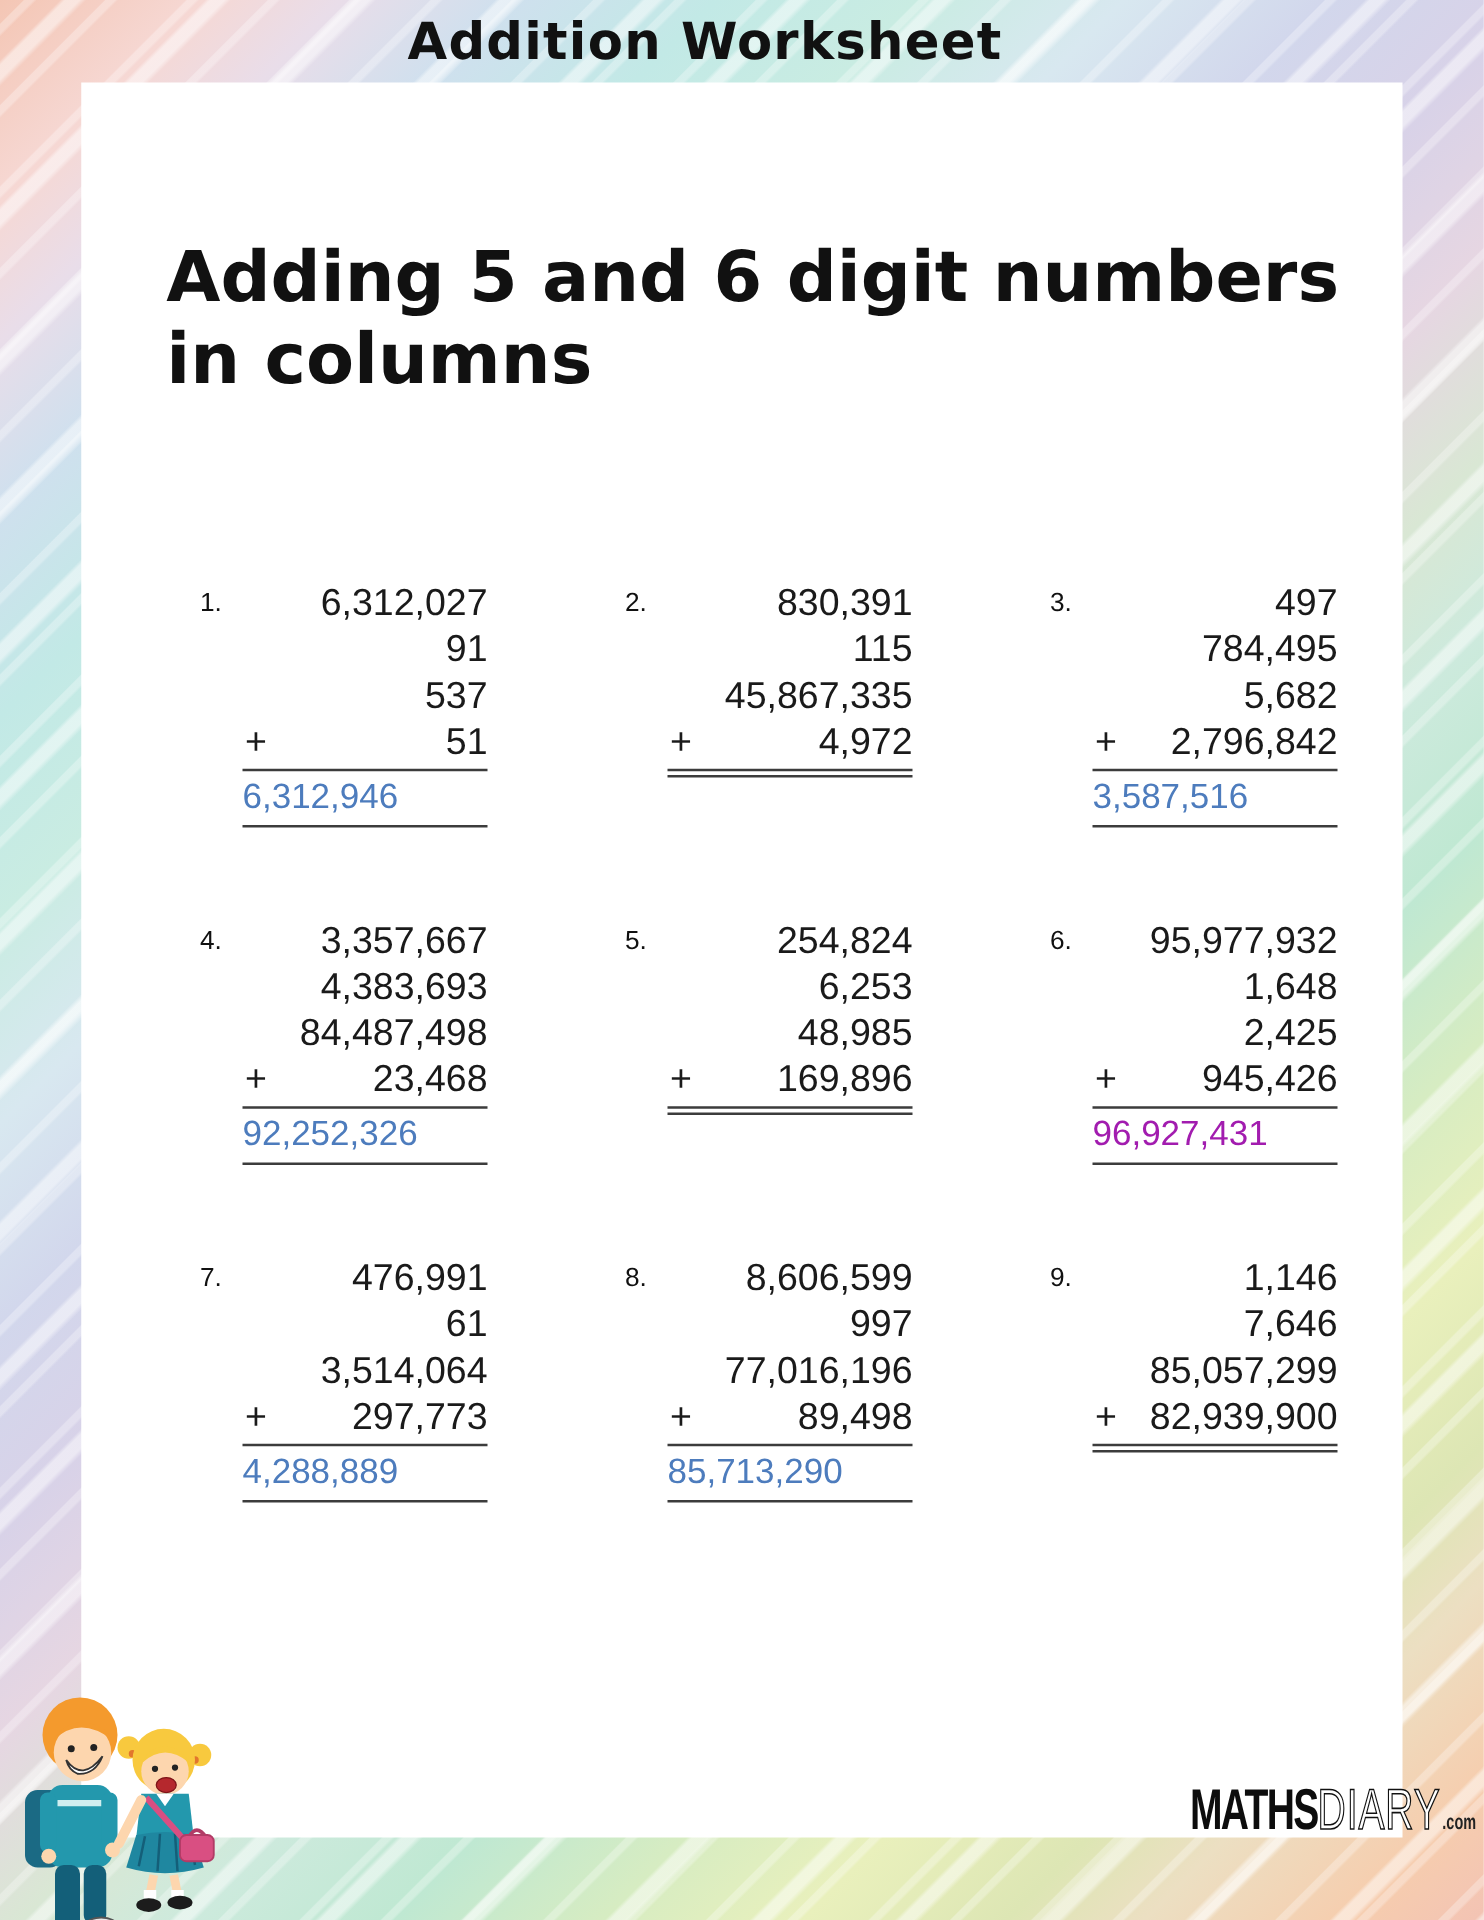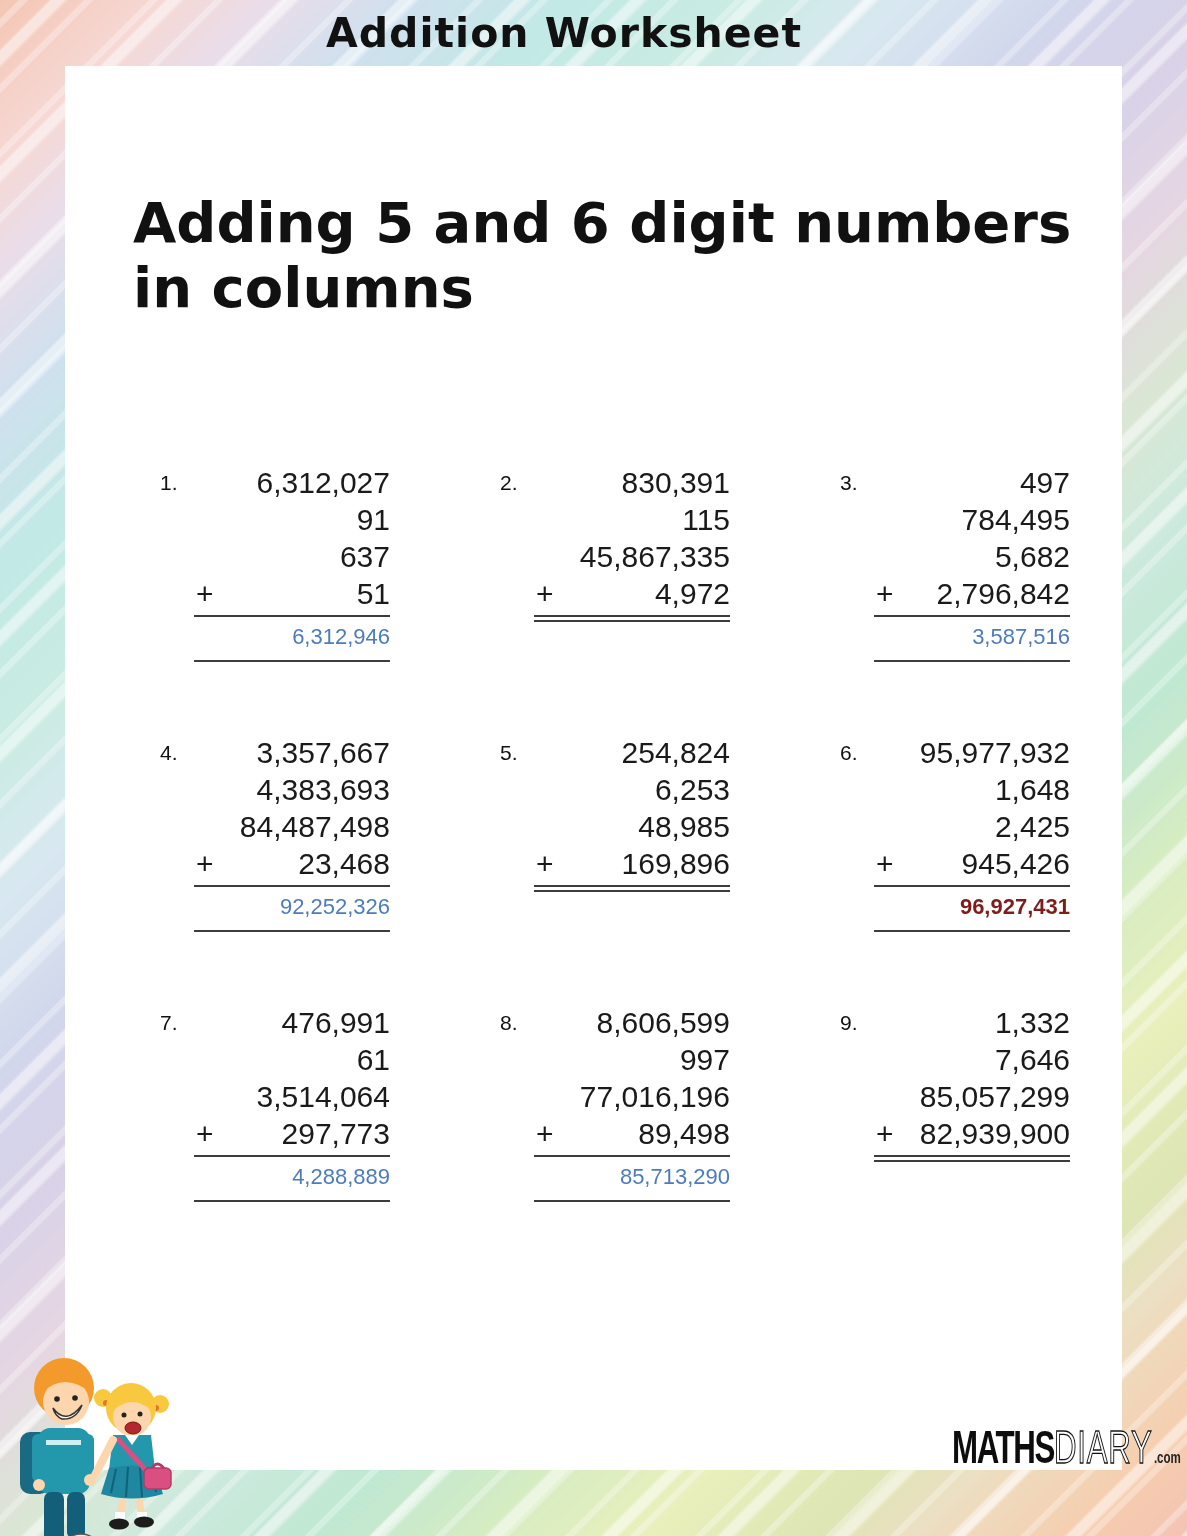--- a/index.html
+++ b/index.html
@@ -39,21 +39,21 @@
   }
   .problem{display:flex;align-items:flex-start;}
   .plabel{
     width:34px;flex:0 0 34px;font-size:21px;line-height:21px;
     padding-top:8px;color:#111;
   }
   .pblock{width:196px;flex:0 0 196px;font-size:30px;}
   .addend{position:relative;text-align:right;line-height:37px;white-space:nowrap;}
   .plus{position:absolute;left:2px;top:0;}
   .rule{border-top:2px solid #3c3c3c;margin-top:3px;}
-  .sum{text-align:right;line-height:40px;font-size:22px;white-space:nowrap;}
+  .sum{line-height:40px;font-size:28px;white-space:nowrap;}
   .logo{
     position:absolute;left:952px;top:1420px;white-space:nowrap;
     transform:scaleX(0.68);transform-origin:left top;
   }
   .logo-maths{
     font-family:"Liberation Sans",sans-serif;font-weight:900;font-size:46px;
     letter-spacing:-2px;color:#0d0d0d;
   }
   .logo-diary{
     font-family:"Liberation Sans",sans-serif;font-weight:400;font-size:46px;
@@ -78,21 +78,21 @@
 <div class="panel"></div>
 
 <h1 class="heading">Adding 5 and 6 digit numbers in columns</h1>
 
 <div class="problems" id="problems-grid">
     <div class="problem">
       <div class="plabel">1.</div>
       <div class="pblock">
         <div class="addend"><span>6,312,027</span></div>
         <div class="addend"><span>91</span></div>
-        <div class="addend"><span>637</span></div>
+        <div class="addend"><span>537</span></div>
         <div class="addend"><span class="plus">+</span><span>51</span></div>
         <div class="rule" style="border-top-color: rgb(60, 60, 60);"></div>
         <div class="sum" style="color: rgb(77, 124, 189);">6,312,946</div>
         <div class="rule" style="border-top-color: rgb(60, 60, 60);"></div>
       </div>
     </div>
     <div class="problem">
       <div class="plabel">2.</div>
       <div class="pblock">
         <div class="addend"><span>830,391</span></div>
@@ -139,21 +139,21 @@
       </div>
     </div>
     <div class="problem">
       <div class="plabel">6.</div>
       <div class="pblock">
         <div class="addend"><span>95,977,932</span></div>
         <div class="addend"><span>1,648</span></div>
         <div class="addend"><span>2,425</span></div>
         <div class="addend"><span class="plus">+</span><span>945,426</span></div>
         <div class="rule" style="border-top-color: rgb(60, 60, 60);"></div>
-        <div class="sum" style="color: #7f1d1d; font-weight: bold;">96,927,431</div>
+        <div class="sum" style="color: #a21caf;">96,927,431</div>
         <div class="rule" style="border-top-color: rgb(60, 60, 60);"></div>
       </div>
     </div>
     <div class="problem">
       <div class="plabel">7.</div>
       <div class="pblock">
         <div class="addend"><span>476,991</span></div>
         <div class="addend"><span>61</span></div>
         <div class="addend"><span>3,514,064</span></div>
         <div class="addend"><span class="plus">+</span><span>297,773</span></div>
@@ -170,21 +170,21 @@
         <div class="addend"><span>77,016,196</span></div>
         <div class="addend"><span class="plus">+</span><span>89,498</span></div>
         <div class="rule" style="border-top-color: rgb(60, 60, 60);"></div>
         <div class="sum" style="color: rgb(77, 124, 189);">85,713,290</div>
         <div class="rule" style="border-top-color: rgb(60, 60, 60);"></div>
       </div>
     </div>
     <div class="problem">
       <div class="plabel">9.</div>
       <div class="pblock">
-        <div class="addend"><span>1,332</span></div>
+        <div class="addend"><span>1,146</span></div>
         <div class="addend"><span>7,646</span></div>
         <div class="addend"><span>85,057,299</span></div>
         <div class="addend"><span class="plus">+</span><span>82,939,900</span></div>
         <div class="rule" style="border-top-color: rgb(60, 60, 60);"></div>
         <div class="rule" style="border-top-color: rgb(60, 60, 60);"></div>
       </div>
     </div>
   </div>
 
 <div class="logo">

